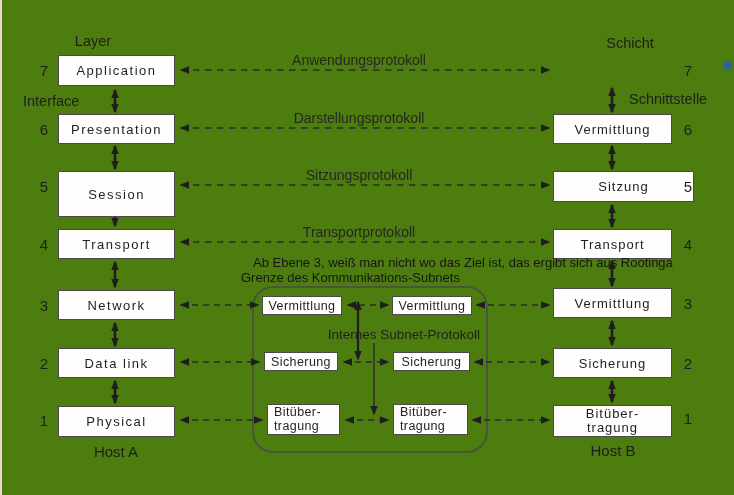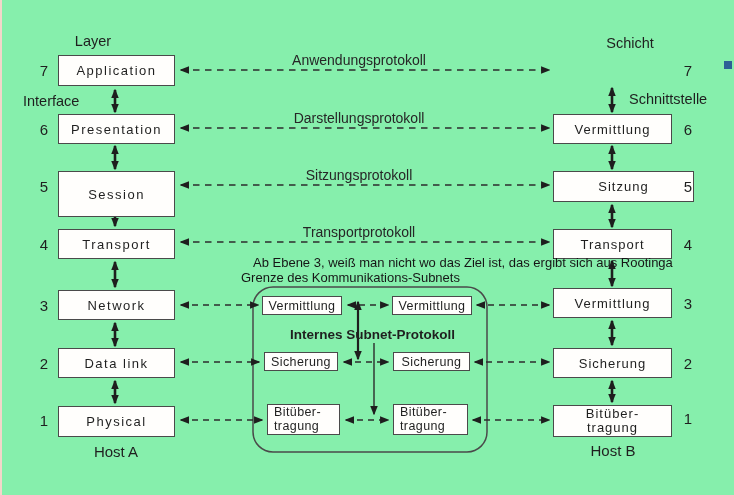--- a/index.html
+++ b/index.html
@@ -1,38 +1,38 @@
 <!DOCTYPE html>
 <html><head>
 <meta charset="utf-8">
 <style>
   html,body{margin:0;padding:0;}
   body{font-family:"Liberation Sans", sans-serif;}
   #stage{
     position:relative;width:734px;height:495px;
-    background:#86efac;overflow:hidden;color:#232323;
+    background:#4d7c0f;overflow:hidden;color:#232323;
   }
   .edge-strip{position:absolute;left:0;top:0;width:2px;height:495px;background:#f3d6ca;}
   .box{
     position:absolute;background:#fffefc;border:1.5px solid #4a4a4a;
     display:flex;align-items:center;justify-content:center;
     font-size:13px;color:#1f1f1f;box-sizing:border-box;z-index:2;
   }
   .lbox{letter-spacing:1.5px;}
   .rbox{letter-spacing:1px;}
   .sbox{font-size:12.5px;letter-spacing:.4px;border-width:1.2px;z-index:2;}
   .sbox.twolines{flex-direction:column;align-items:flex-start;justify-content:center;
     line-height:1.1;padding-left:6px;}
   .rbox.twolines{flex-direction:column;line-height:1.1;}
   .num{position:absolute;width:24px;text-align:center;font-size:15px;color:#1f1f1f;z-index:3;}
   .title{position:absolute;font-size:14.5px;color:#1f1f1f;z-index:3;}
   .proto{position:absolute;width:220px;text-align:center;font-size:14px;color:#262626;z-index:3;}
   .annot{position:absolute;font-size:13px;color:#161616;white-space:nowrap;z-index:4;}
   .host{position:absolute;width:90px;text-align:center;font-size:15px;color:#1f1f1f;z-index:3;}
-  .ilabel{position:absolute;width:190px;text-align:left;font-size:13.5px;color:#1f1f1f;z-index:3;font-weight:bold;}
+  .ilabel{position:absolute;width:190px;text-align:right;font-size:13.5px;color:#1f1f1f;z-index:3;}
   .bullet{position:absolute;left:724px;top:61px;width:8px;height:8px;background:#2d6096;z-index:5;}
   svg.wires{position:absolute;left:0;top:0;z-index:1;}
 </style>
 </head>
 <body>
 
 <div id="stage">
   <div class="edge-strip"></div>
 
   <svg class="wires" width="734" height="495" viewBox="0 0 734 495">

